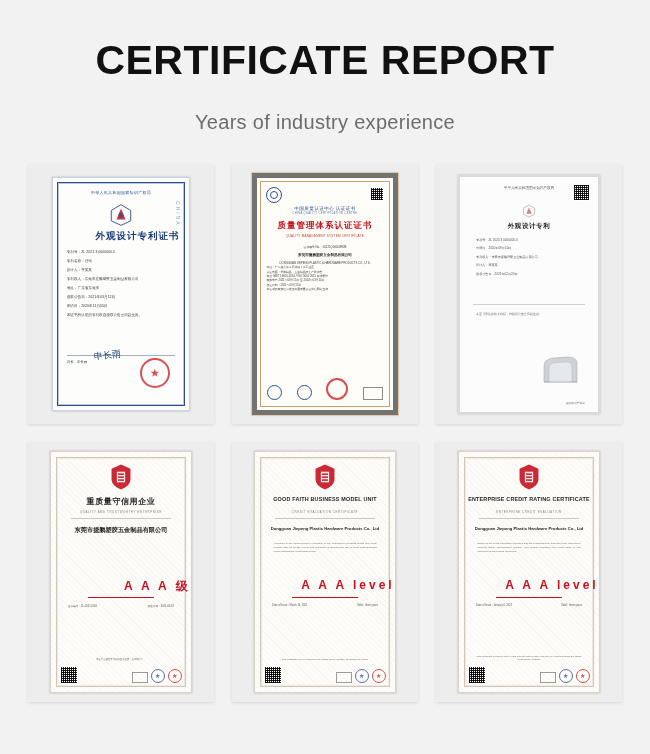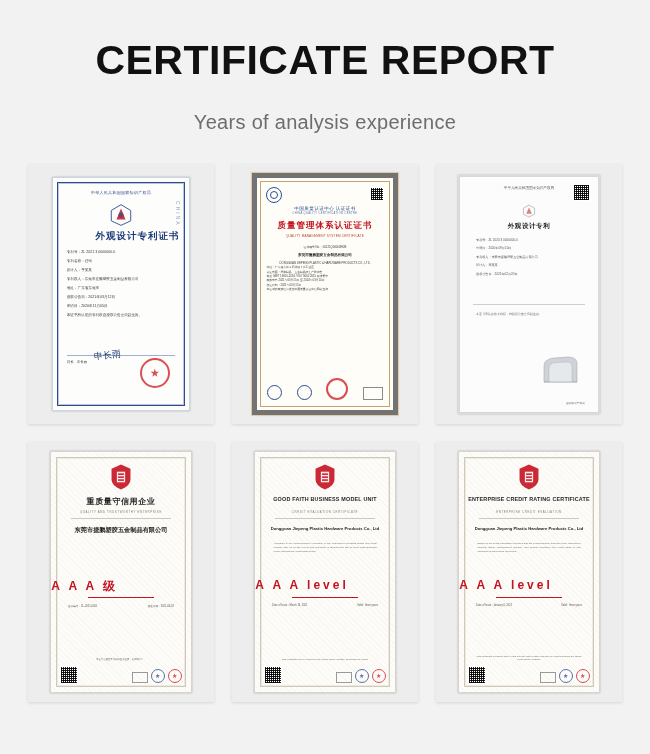--- a/index.html
+++ b/index.html
@@ -215,22 +215,22 @@
   .aaa .rule4 {
     position: absolute; top: 66px; left: 14%; right: 14%;
     border-top: 1px solid #cfc7b8;
   }
   .aaa .company {
     position: absolute; top: 74px; left: 8%; right: 8%; text-align: center;
     font-size: 6.2px; font-weight: bold; color: #1d1d1d; line-height: 1.35;
   }
   .aaa .company.en { font-size: 4.2px; font-weight: bold; }
   .aaa .grade {
-    position: absolute; top: 126px; left: 0; right: 0; text-align: left;
-    font-size: 12px; font-weight: bold; color: #c4121f; letter-spacing: 3px;
+    position: absolute; top: 126px; left: 0; right: 0; text-align: right;
+    font-size: 12px; font-weight: bold; color: #c4121f; letter-spacing: 3px; padding-left: 35px;
   }
   .aaa .gradebar {
     position: absolute; top: 145px; left: 26%; right: 26%;
     border-top: 1.5px solid #c4121f;
   }
   .aaa .mini {
     position: absolute; top: 90px; left: 13%; right: 13%;
     font-size: 2.5px; color: #6f6a60; line-height: 1.5; text-align: justify;
   }
   .aaa .meta {
@@ -263,21 +263,21 @@
   }
   .sr { position:absolute; width:1px; height:1px; overflow:hidden; clip:rect(0 0 0 0); }
 </style>
 </head>
 <body>
 
 <div class="page">
 
   <div class="header">
     <h1 class="main-title">CERTIFICATE REPORT</h1>
-    <div class="subtitle">Years of analysis experience</div>
+    <div class="subtitle">Years of industry experience</div>
   </div>
 
   <div class="grid">
 
     <div class="cert c1">
       <div class="cert-inner">
         <div class="paper">
           <div class="bd"></div>
           <div class="topline">中华人民共和国国家知识产权局</div>
           <svg class="logo-mark" viewBox="0 0 40 34">

